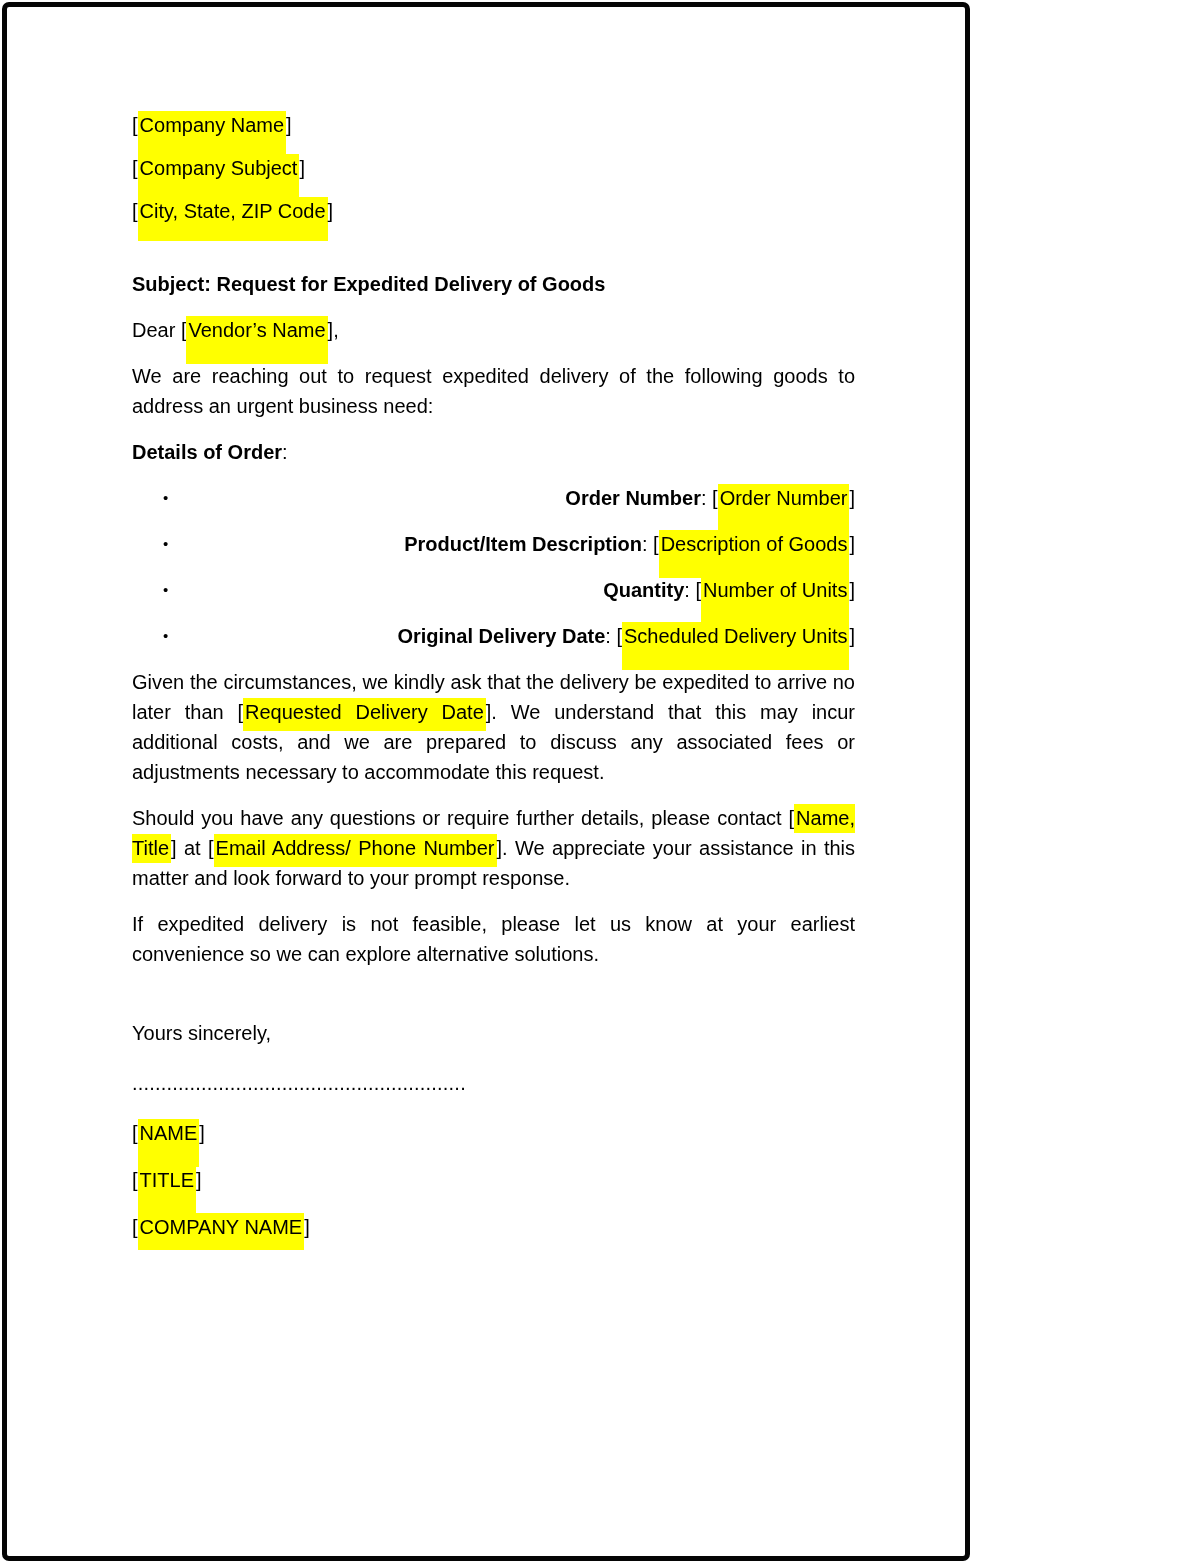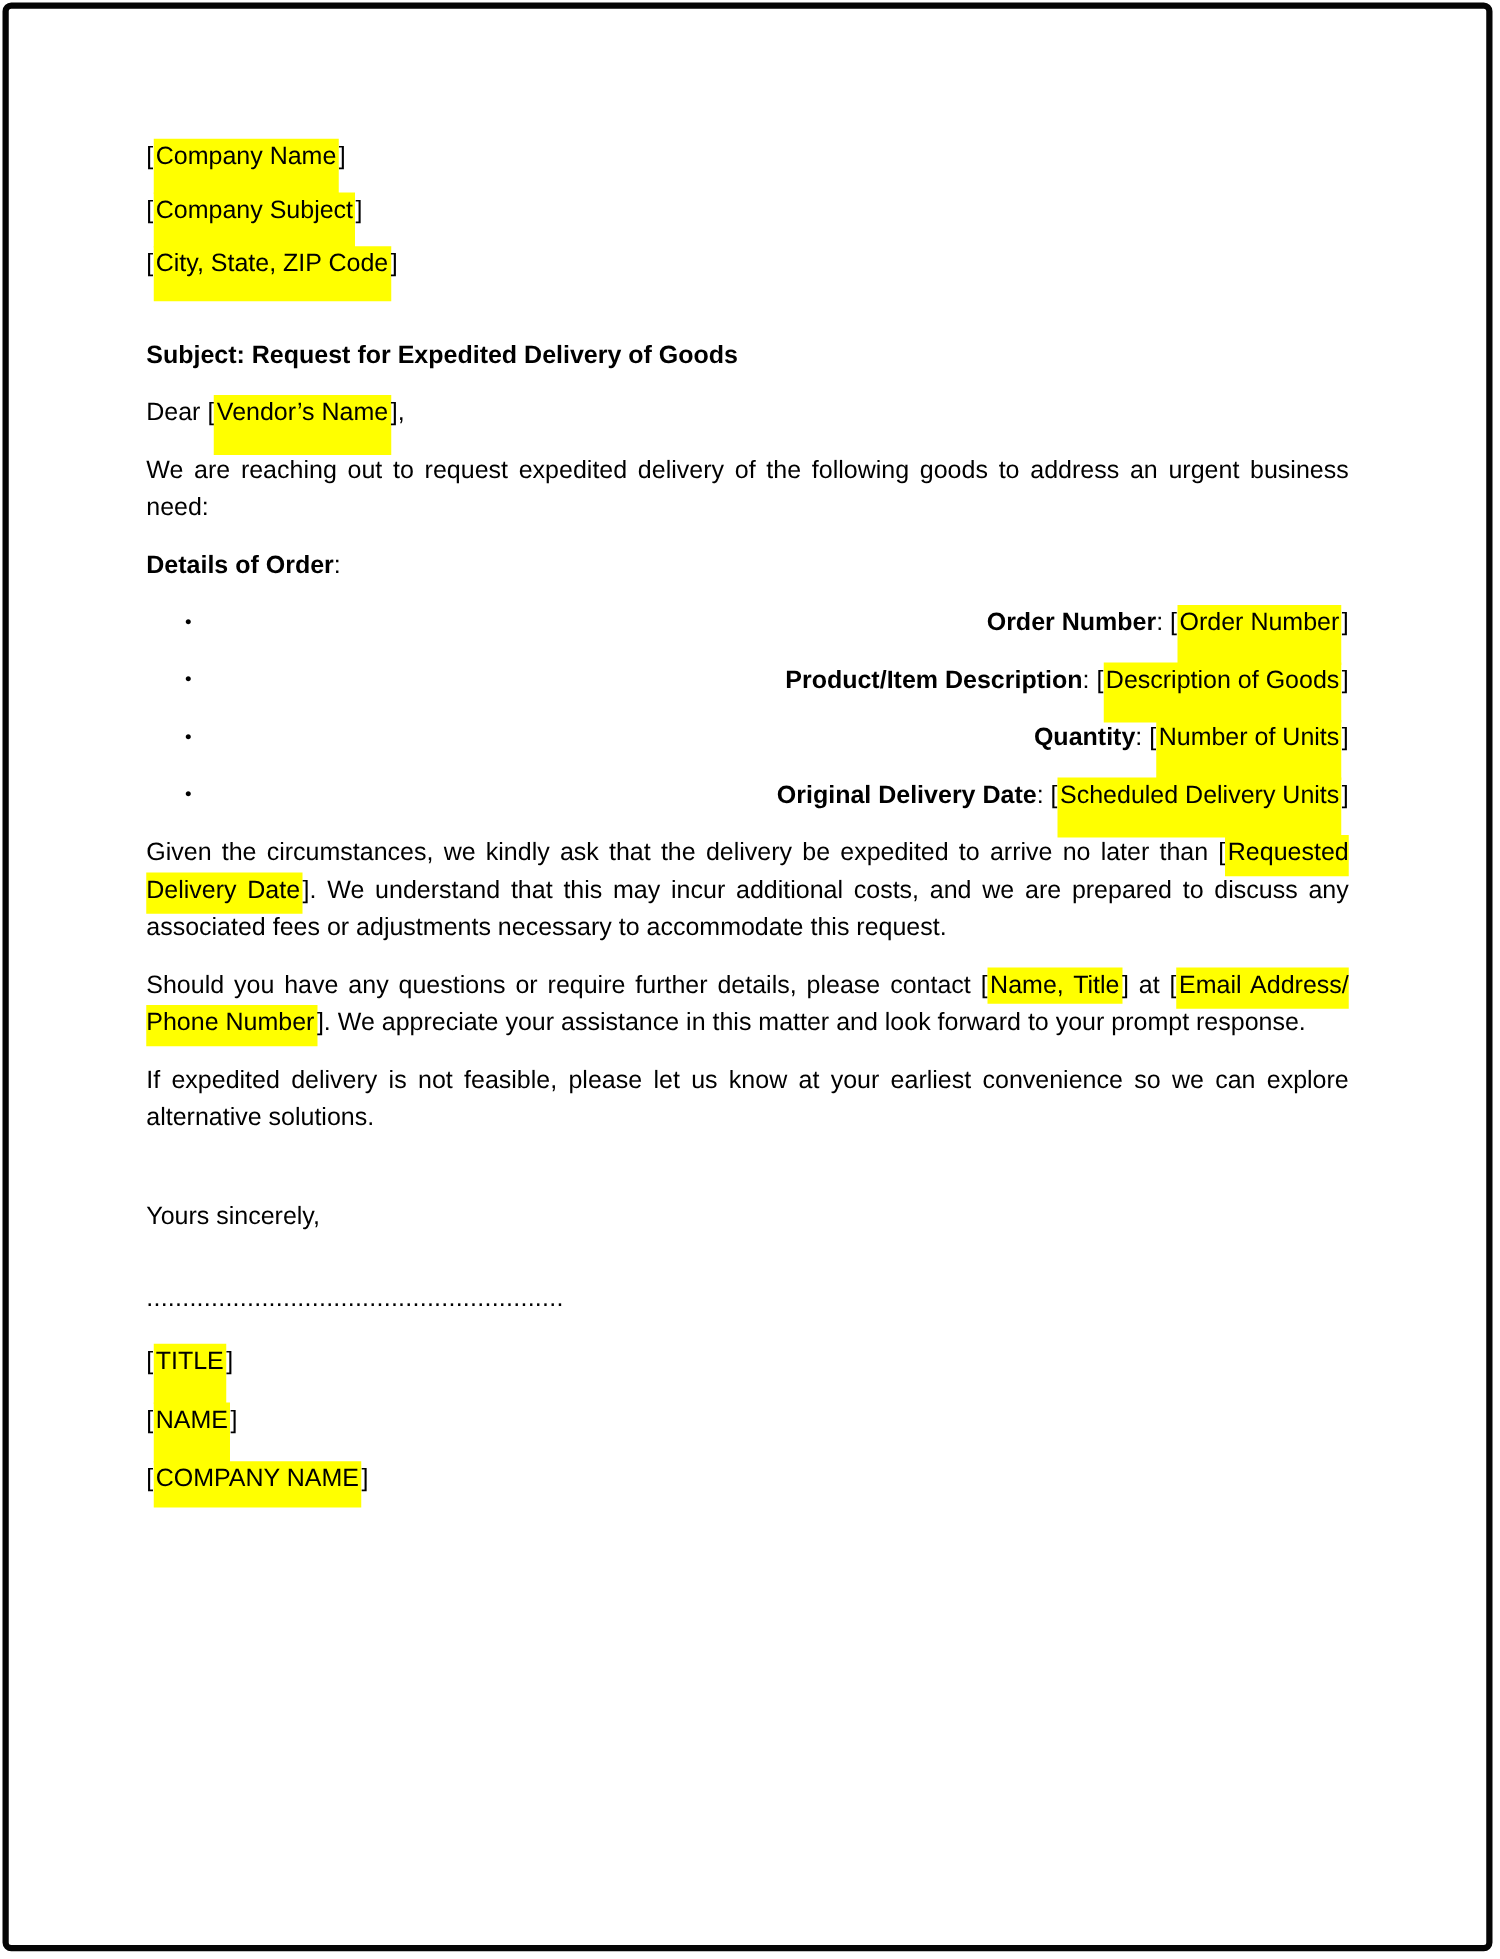--- a/index.html
+++ b/index.html
@@ -6,25 +6,26 @@
   body {
     width: 1200px; height: 1567px;
     background: #ffffff;
     font-family: "Liberation Sans", "DejaVu Sans", sans-serif;
     color: #000000;
     position: relative;
     overflow: hidden;
   }
   .page {
     position: absolute; left: 2px; top: 2px;
-    width: 1192px; height: 1559px;
+    width: 968px; height: 1559px;
     box-sizing: border-box;
     border: 5px solid #050505;
     border-radius: 7px;
     background: #ffffff;
+    padding-left: 15px;
   }
   .content {
     padding: 103px 110px 0 110px;
     font-size: 20px;
     line-height: 30px;
   }
   p { margin: 0 0 16px 0; }
   .justify { text-align: justify; }
   .bold { font-weight: 700; }
   .subject { font-weight: 700; }
@@ -47,21 +48,21 @@
   .bullets { margin: 0; }
   .bullet { display: flex; margin-bottom: 16px; }
   .bullet .dot {
     flex: 0 0 47px;
     padding-left: 31px;
     font-size: 15px;
     line-height: 30px;
   }
   .bullet .bullet-text { flex: 1 1 auto; text-align: right; }
 
-  .closing { margin-top: 49px; margin-bottom: 36px; }
+  .closing { margin-top: 49px; margin-bottom: 20px; }
   .sigdots { margin-bottom: 20px; letter-spacing: 0.2px; }
   .sig p { margin: 0 0 17px 0; }
 </style>
 </head>
 <body>
 
 <div class="page">
   <div class="content">
 
     <div class="addr">
@@ -101,19 +102,19 @@
 
     <p class="justify"><span>Should you have any questions or require further details, please contact [</span><span class="hl">Name, Title</span><span>] at [</span><span class="hl tail-sm">Email Address/ Phone Number</span><span>]. We appreciate your assistance in this matter and look forward to your prompt response.</span></p>
 
     <p class="justify">If expedited delivery is not feasible, please let us know at your earliest convenience so we can explore alternative solutions.</p>
 
     <p class="closing">Yours sincerely,</p>
 
     <p class="sigdots">..........................................................</p>
 
     <div class="sig">
+      <p><span>[</span><span class="hl tail-xl">NAME</span><span>]</span></p>
       <p><span>[</span><span class="hl tail-xl">TITLE</span><span>]</span></p>
-      <p><span>[</span><span class="hl tail-xl">NAME</span><span>]</span></p>
       <p><span>[</span><span class="hl tail-md">COMPANY NAME</span><span>]</span></p>
     </div>
 
   </div>
 </div>
 
 </body></html>

